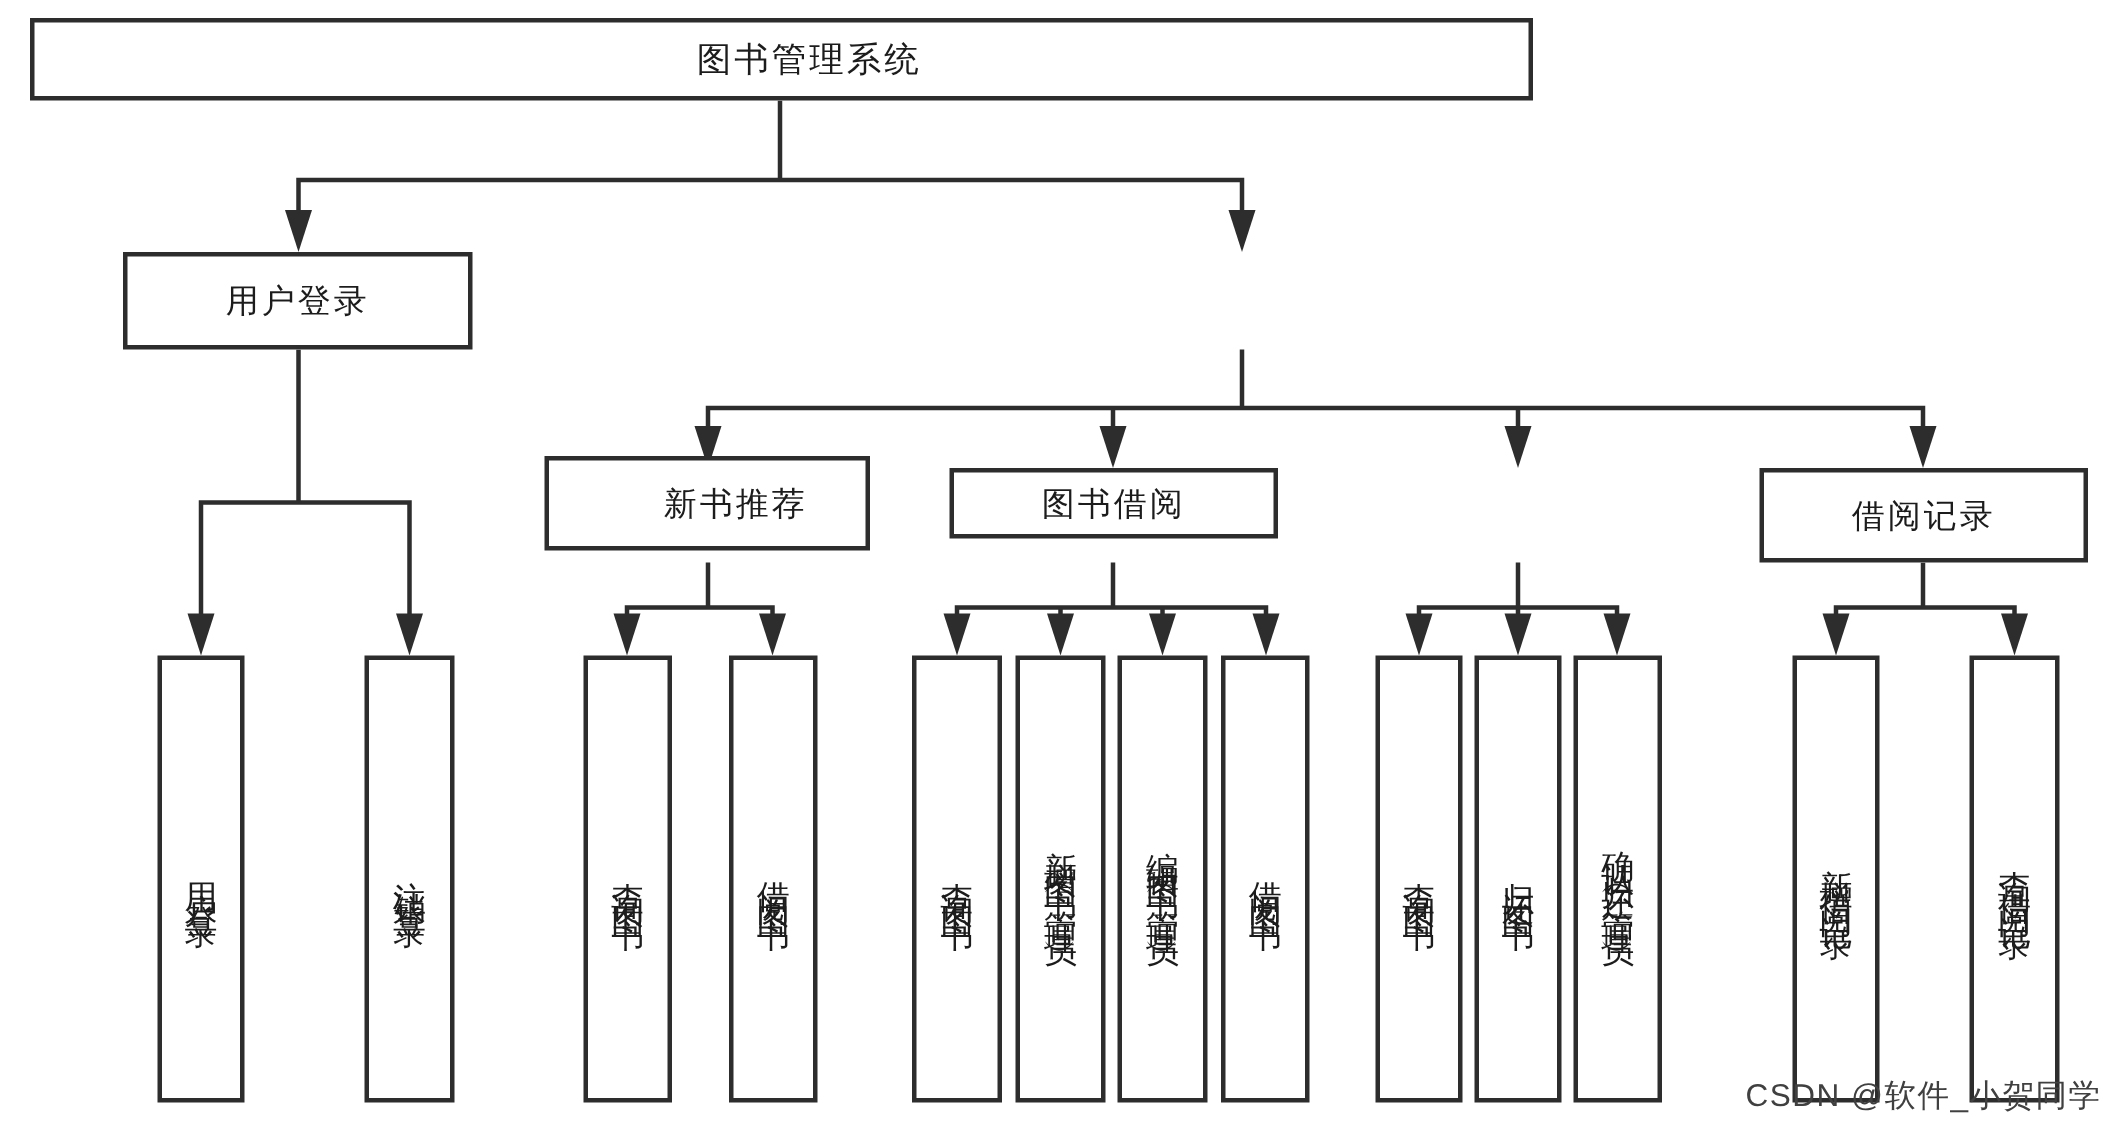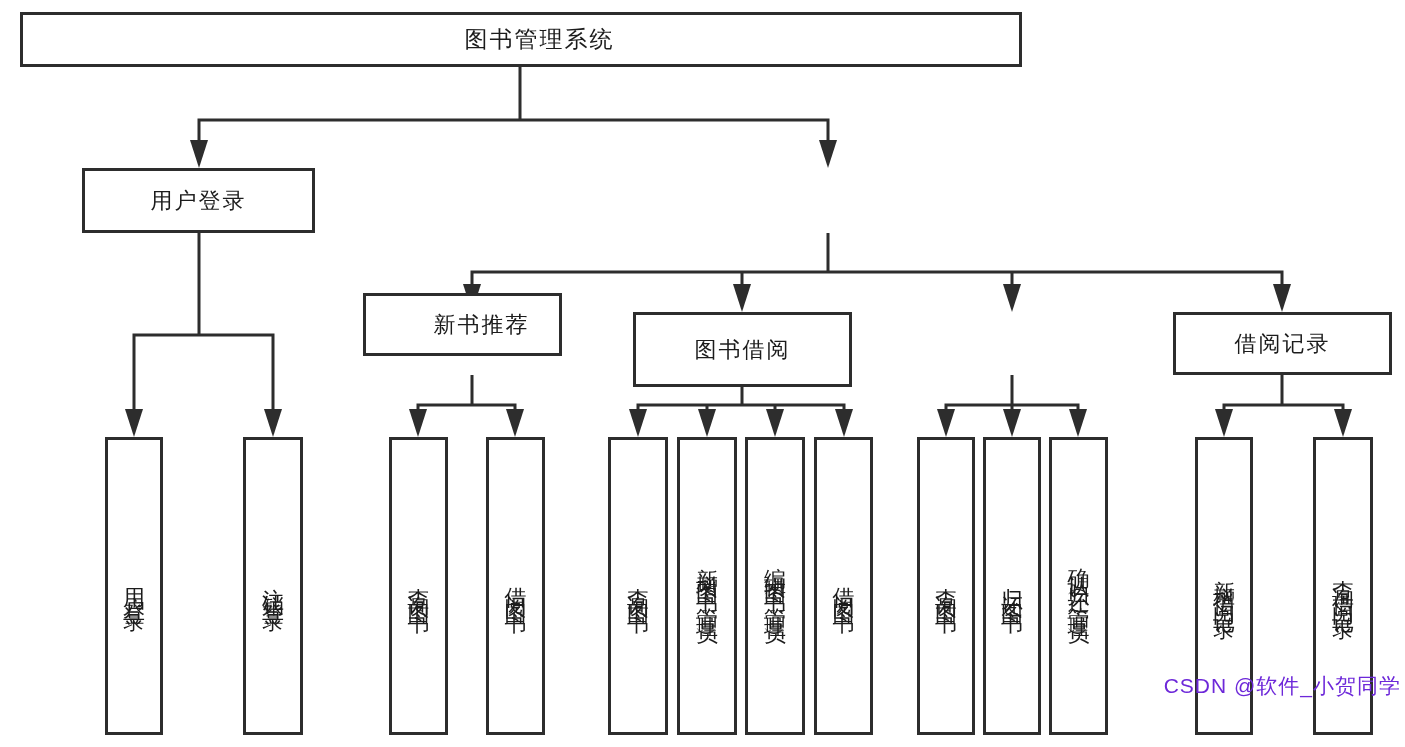--- a/index.html
+++ b/index.html
@@ -28,43 +28,43 @@
     writing-mode:vertical-rl;
     font-size:22px;
     letter-spacing:8px;
     line-height:1;
     white-space:nowrap;
   }
   
   .n-root{left:20px;top:12px;width:1002px;height:55px;}
   .n-user{left:82px;top:168px;width:233px;height:65px;}
   .n-mgmt{left:710px;top:168px;width:238px;height:65px;}
-  .n-rec {left:363px;top:293px;width:199px;height:63px;padding-left:38px;}
-  .n-bor {left:633px;top:312px;width:219px;height:75px;}
+  .n-rec {left:363px;top:304px;width:217px;height:63px;padding-left:38px;}
+  .n-bor {left:633px;top:312px;width:219px;height:47px;}
   .n-cur {left:903px;top:312px;width:219px;height:63px;}
   .n-recd{left:1173px;top:312px;width:219px;height:63px;}
   
   .l-ulogin{left:105px;width:58px;}
   .l-logout{left:243px;width:60px;}
   .l-rq{left:389px;width:59px;}
   .l-rb{left:486px;width:59px;}
   .l-bq{left:608px;width:60px;}
   .l-ba{left:677px;width:60px;}
   .l-be{left:745px;width:60px;}
   .l-bb{left:814px;width:59px;}
   .l-cq{left:917px;width:58px;}
   .l-cr{left:983px;width:58px;}
   .l-cc{left:1049px;width:59px;}
   .l-ra{left:1195px;width:58px;}
   .l-rr{left:1313px;width:60px;}
   #watermark{
     position:absolute;
-    right:4px;top:672px;
+    right:4px;top:716px;
     font-size:21px;
-    color:#6d28d9;
+    color:#404040;
     letter-spacing:1px;
     white-space:nowrap;
     z-index:10;
   }
   .cline{stroke:#2d2d2d;stroke-width:3;fill:none;}
   .ahead{fill:#2d2d2d;stroke:none;}
 </style>
 </head>
 <body>
 

